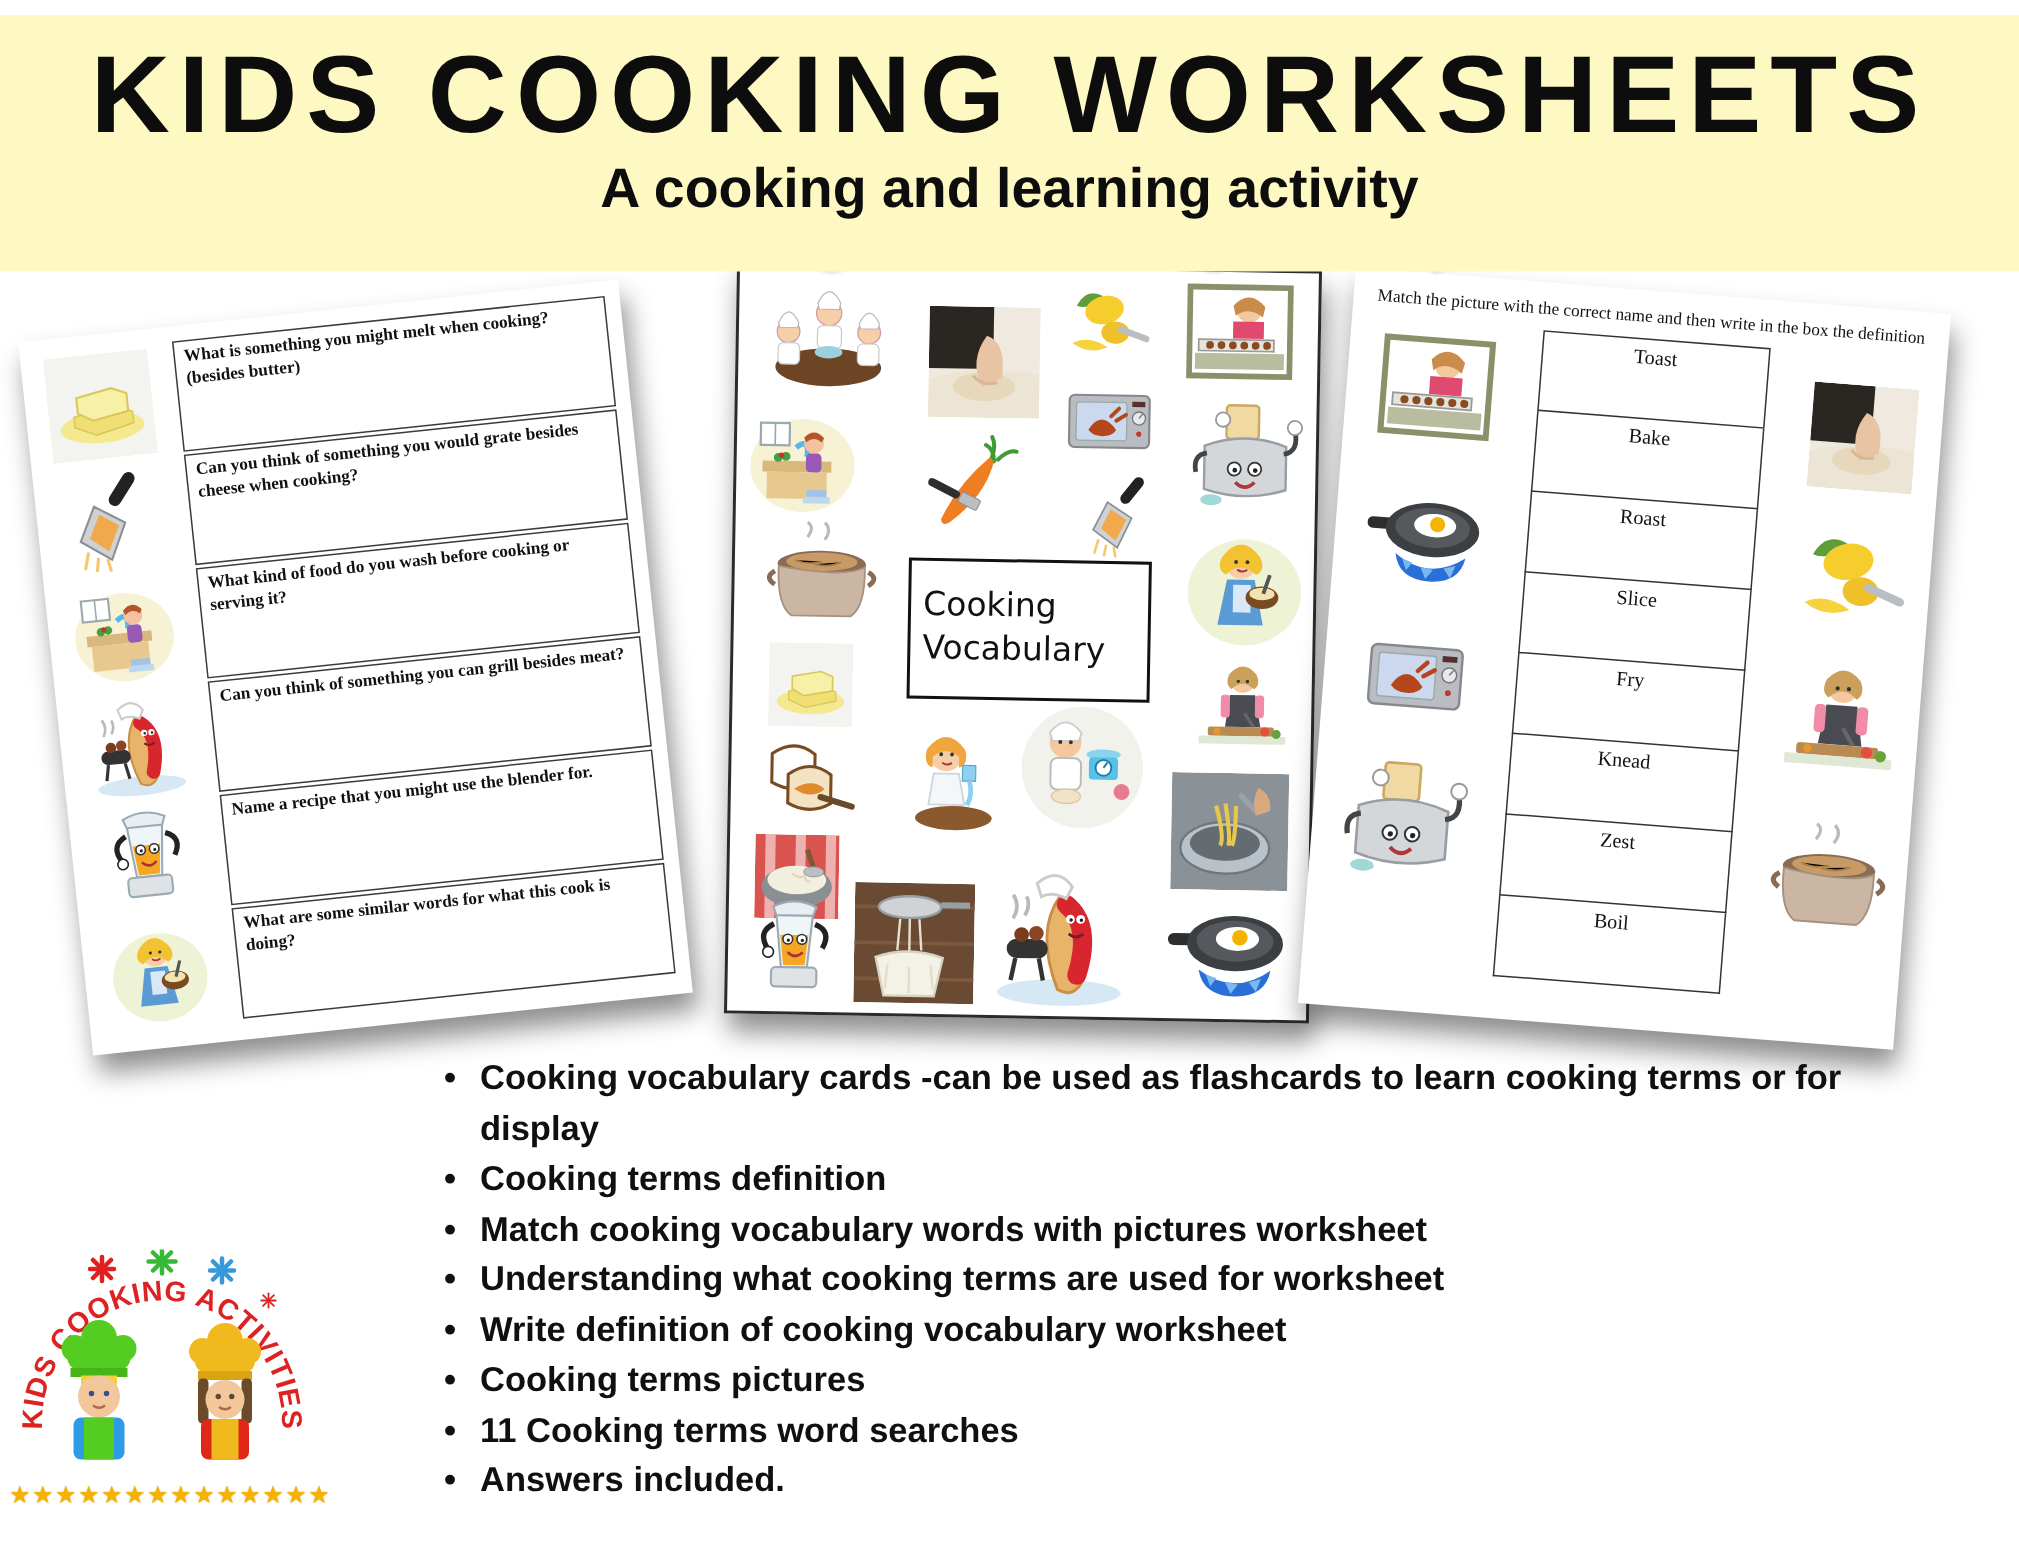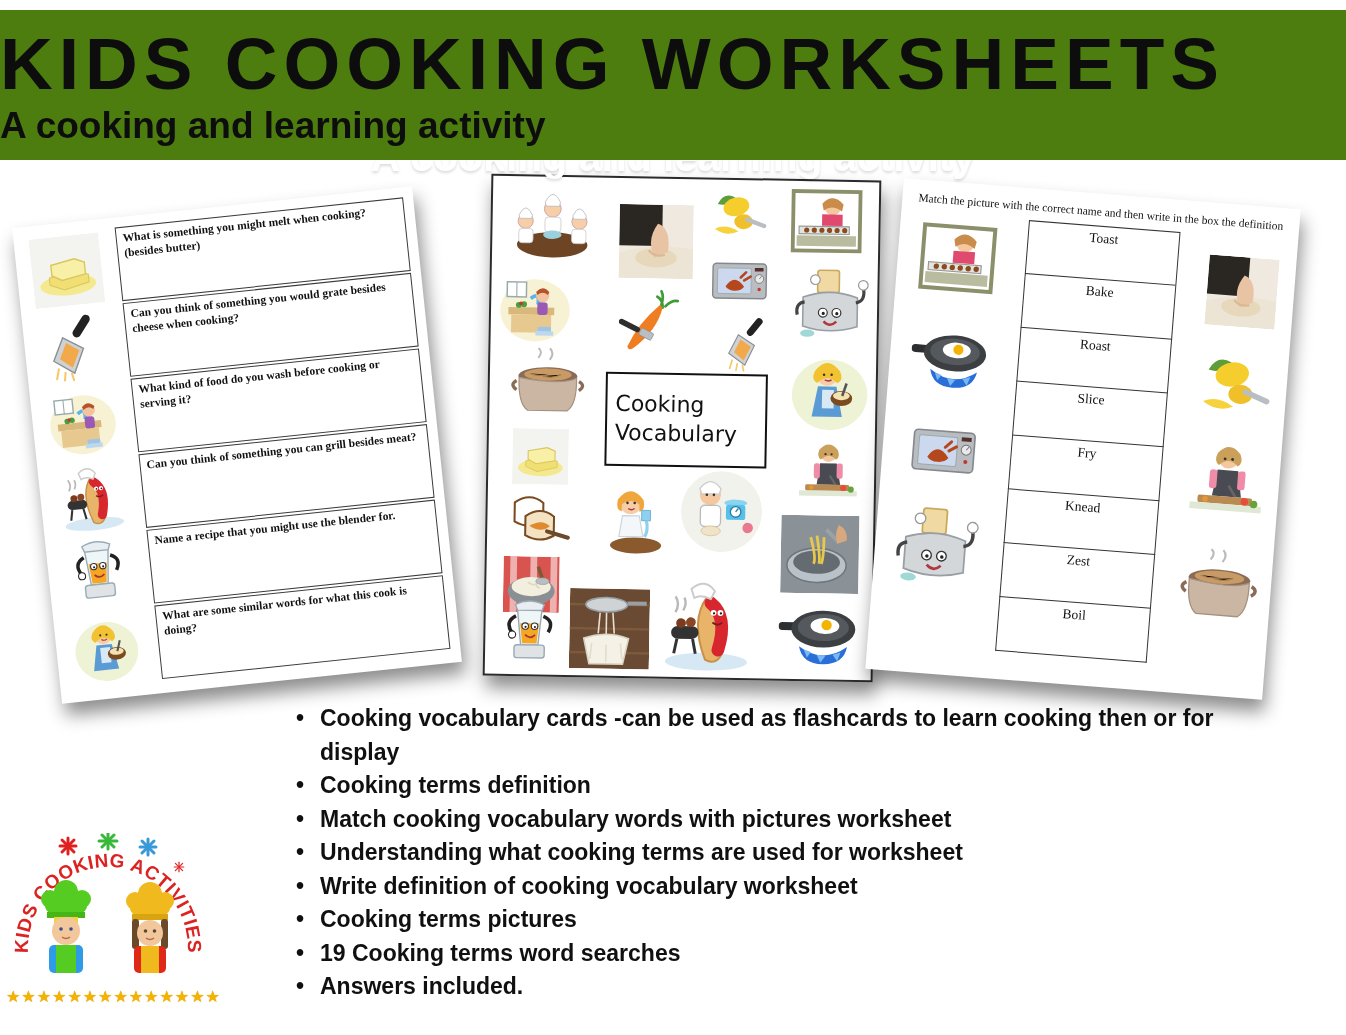--- a/index.html
+++ b/index.html
@@ -2,22 +2,22 @@
 <html><head>
 <meta charset="utf-8">
 <style>
   html,body{margin:0;padding:0;}
   body{
     width:1346px;height:1035px;position:relative;overflow:hidden;
     background:#ffffff;font-family:"Liberation Sans",sans-serif;
   }
   
   .banner{
-    position:absolute;left:0;top:10px;width:1346px;height:150px;
-    background:#4d7c0f;z-index:2;
+    position:absolute;left:0;top:10px;width:1346px;height:171px;
+    background:#fef9c3;text-align:center;z-index:2;
   }
   .banner-title{
     margin:0;padding-top:16px;font-size:73px;line-height:1.05;
     font-weight:800;letter-spacing:6px;color:#0d0d0d;white-space:nowrap;
   }
   .banner-subtitle{
     margin-top:2px;font-size:37px;font-weight:700;color:#0d0d0d;
   }
   .ghost-subtitle{
     position:absolute;left:0;top:134px;width:100%;text-align:center;
@@ -597,27 +597,27 @@
       <span class="clip" style="width:100px;height:86px">
           <svg viewBox="0 0 100 100">
             <use href="#i-pot"></use>
           </svg>
         </span>
     </div>
   </div>
 </div>
 
 <ul class="features">
-  <li>Cooking vocabulary cards -can be used as flashcards to learn cooking then or for display</li>
+  <li>Cooking vocabulary cards -can be used as flashcards to learn cooking terms or for display</li>
   <li>Cooking terms definition</li>
   <li>Match cooking vocabulary words with pictures worksheet</li>
   <li>Understanding what cooking terms are used for worksheet</li>
   <li>Write definition of cooking vocabulary worksheet</li>
   <li>Cooking terms pictures</li>
-  <li>19 Cooking terms word searches</li>
+  <li>11 Cooking terms word searches</li>
   <li>Answers included.</li>
 </ul>
 
 <div class="logo">
   <svg viewBox="0 0 204 152">
     <path id="arcpath" d="M 22 116 A 80 82 0 0 1 182 116" fill="none"></path>
     <text font-family="Liberation Sans, sans-serif" font-size="19" font-weight="bold" fill="#DD2222" letter-spacing="0.5">
       <textPath href="#arcpath" startOffset="50%" text-anchor="middle">KIDS COOKING ACTIVITIES</textPath>
     </text>
     <g stroke-linecap="round">

